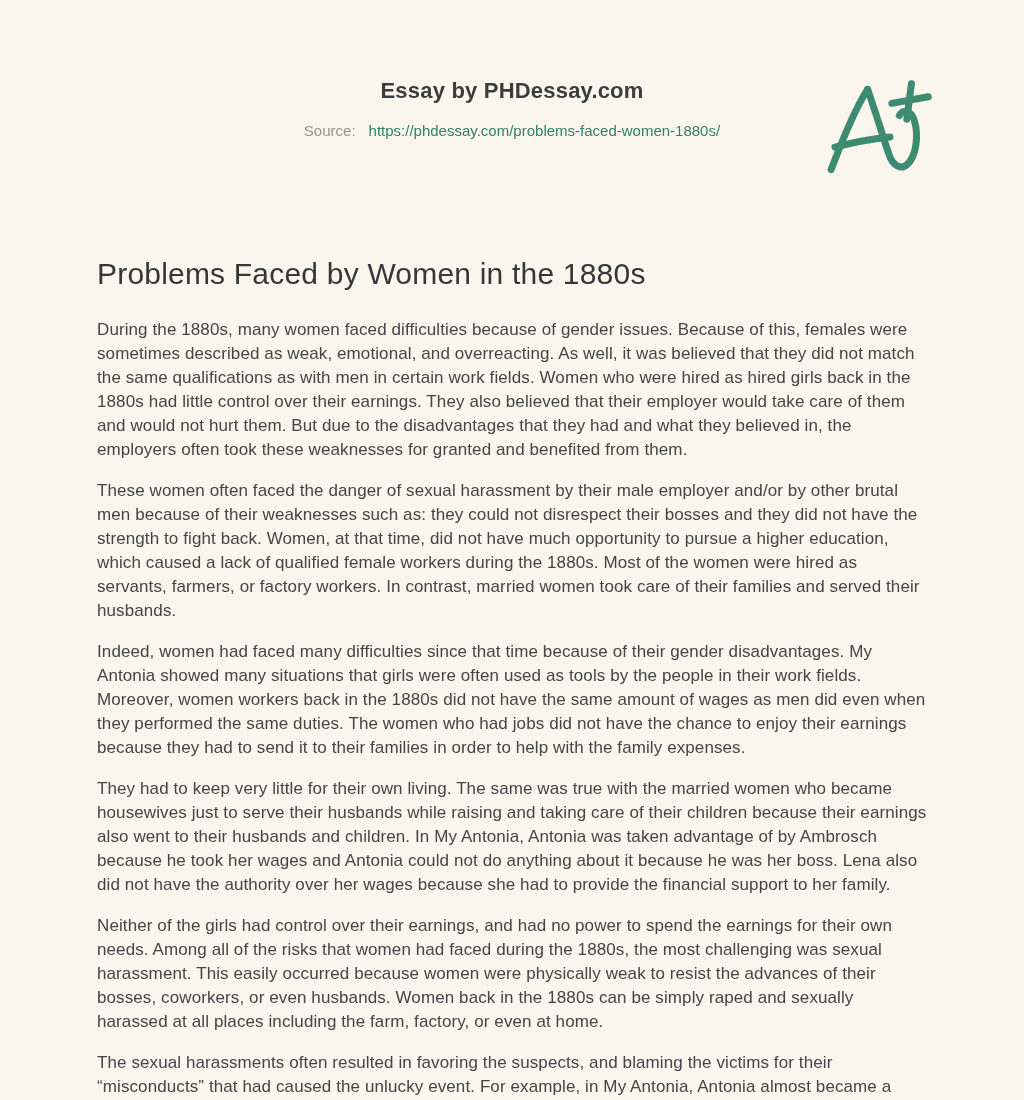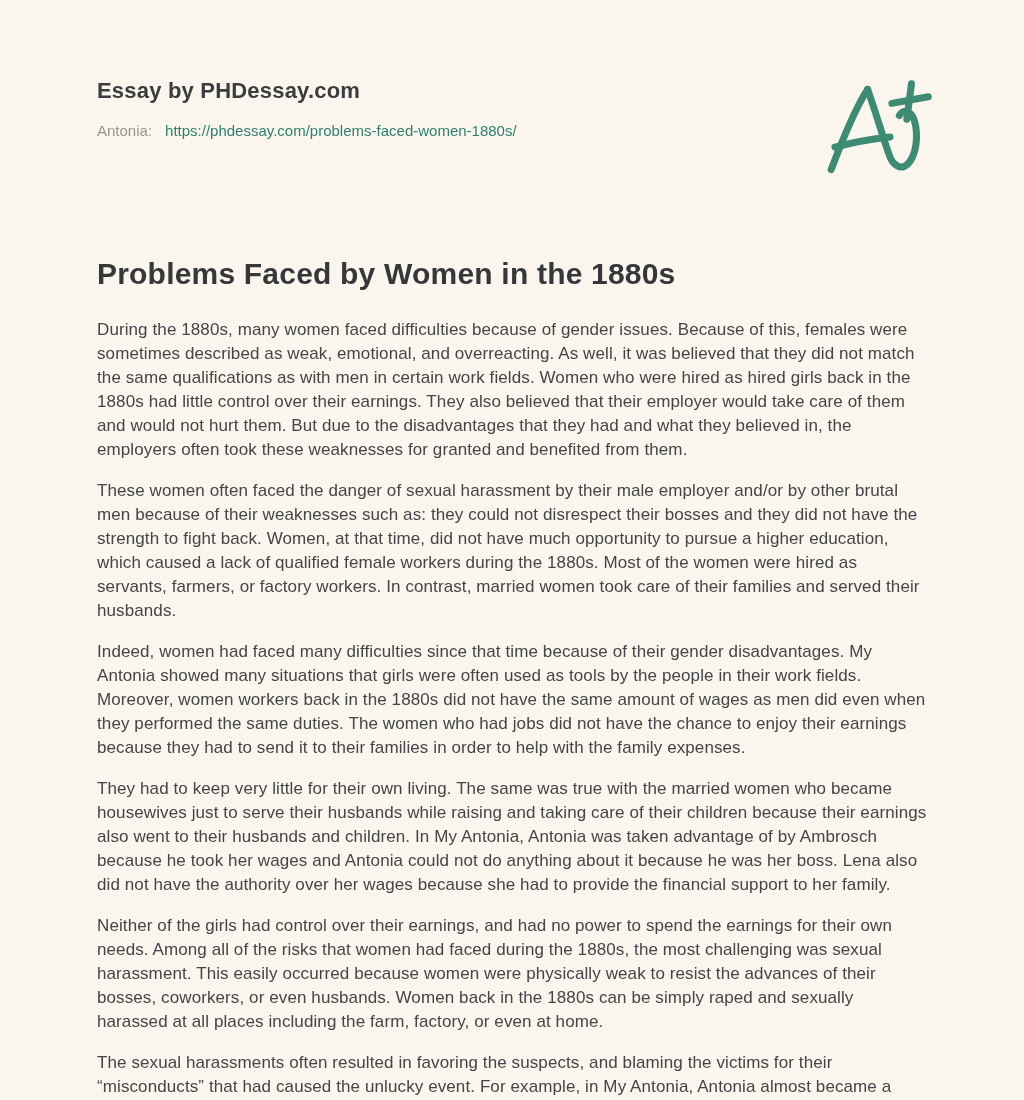--- a/index.html
+++ b/index.html
@@ -13,20 +13,21 @@
   }
   .page {
     position: relative;
     width: 1024px;
     height: 1100px;
     padding: 66px 97px 0 97px;
   }
   .doc-header {
     position: relative;
     min-height: 100px;
+    text-align: center;
   }
   .site-title {
     margin: 12px 0 0 0;
     font-size: 22px;
     font-weight: 700;
     letter-spacing: 0.2px;
     color: var(--heading, #3A3D3F);
   }
   .source-line {
     margin-top: 18px;
@@ -43,21 +44,21 @@
     top: 2px;
     right: -5px;
     width: 112px;
     height: 98px;
   }
   .logo svg { width: 100%; height: 100%; }
   .essay-title {
     margin: 78px 0 0 0;
     font-size: 30px;
     line-height: 36px;
-    font-weight: 700;
+    font-weight: 400;
     letter-spacing: 0.2px;
     color: var(--title, #35383A);
   }
   .essay-body {
     margin-top: 26px;
   }
   .essay-body p {
     margin: 0 0 17px 0;
     font-size: 17px;
     line-height: 24px;
@@ -68,21 +69,21 @@
 </style>
 </head>
 <body>
 
 <div class="page">
 
   <div class="doc-header">
     <h2 class="site-title">Essay by PHDessay.com</h2>
 
     <div class="source-line">
-      <span>Antonia:</span><a class="source-link" href="#">https://phdessay.com/problems-faced-women-1880s/</a>
+      <span>Source:</span><a class="source-link" href="#">https://phdessay.com/problems-faced-women-1880s/</a>
     </div>
 
     <div class="logo">
       <svg viewBox="0 0 120 105" fill="none" xmlns="http://www.w3.org/2000/svg">
         <g stroke="#3D8B72" stroke-width="7.5" stroke-linecap="round" fill="none">
 
           <path d="M12 96 C 24 64, 38 30, 51 10"></path>
 
           <path d="M51 10 C 59 32, 67 60, 74 80 C 78 92, 87 97, 94 90 C 103 81, 106 60, 101 43 C 98 33, 89 31, 85 38"></path>
 

